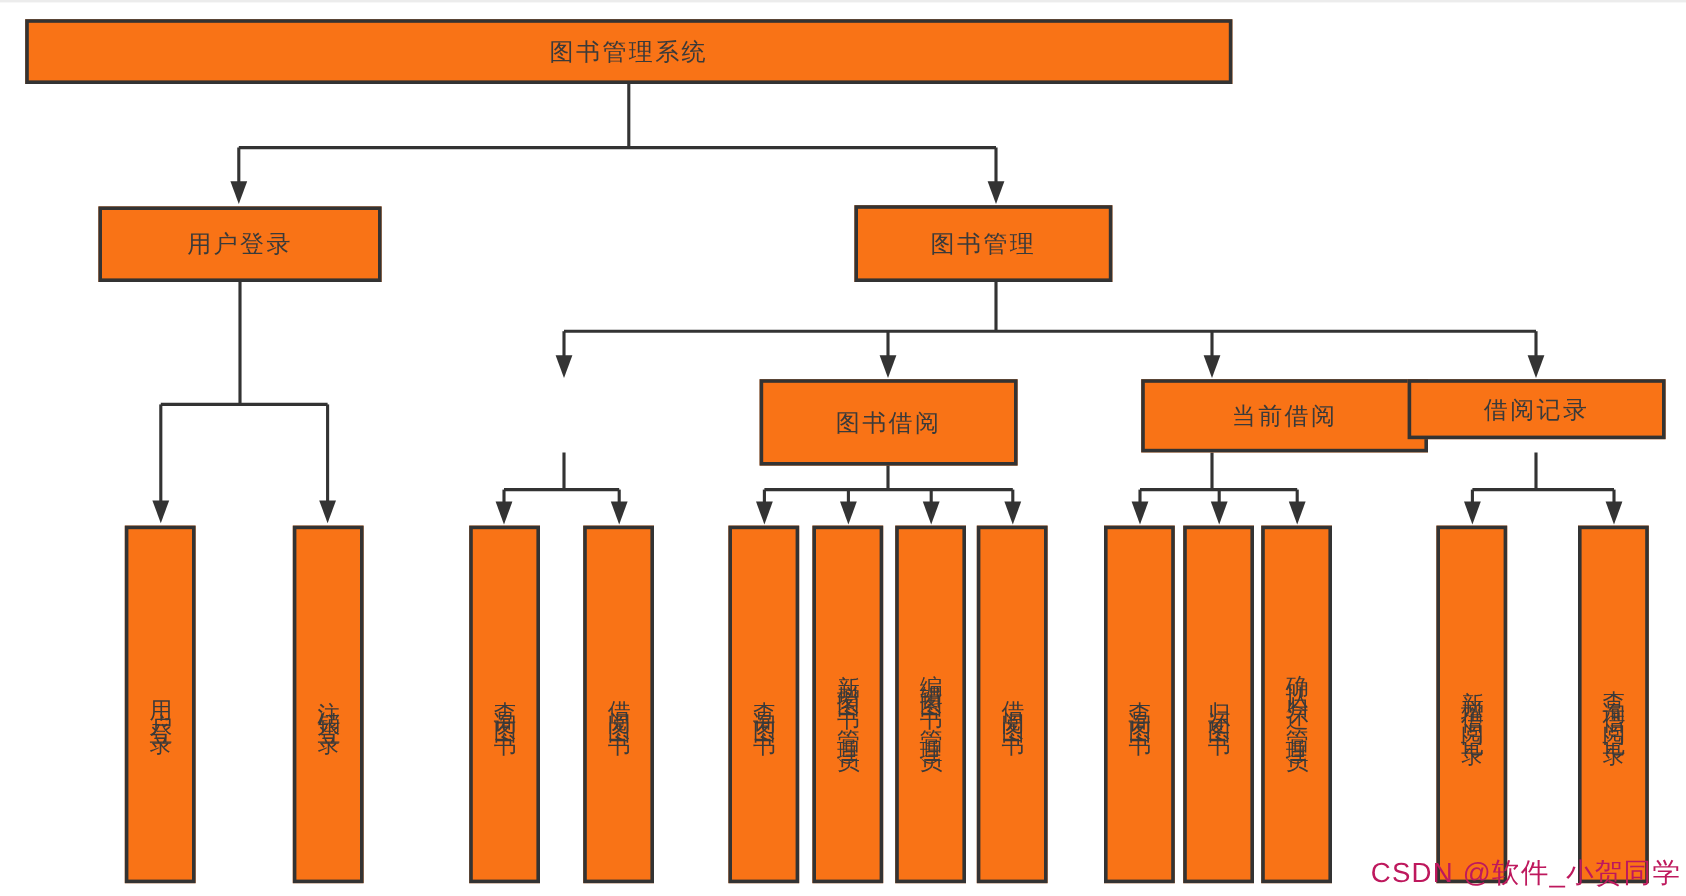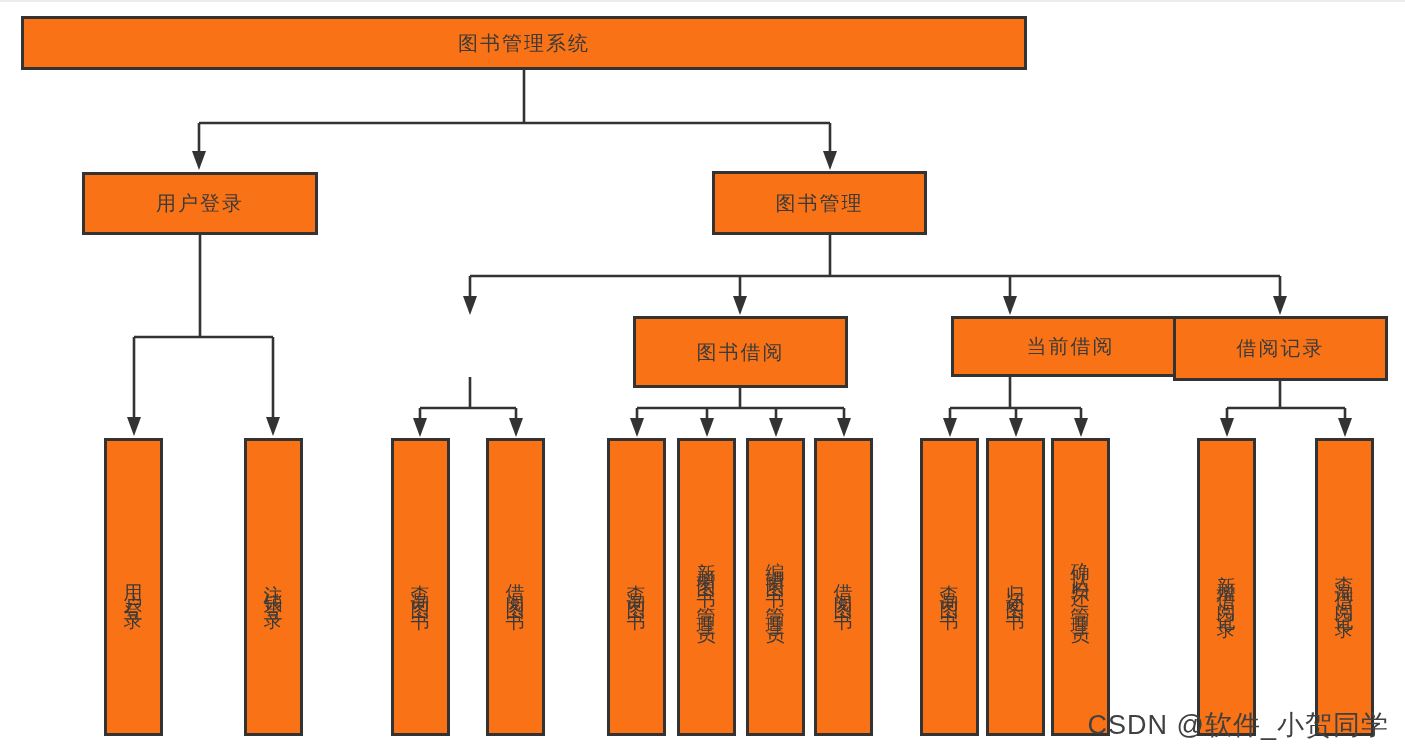--- a/index.html
+++ b/index.html
@@ -26,22 +26,22 @@
     z-index: 2;
   }
   .leaf {
     writing-mode: vertical-rl;
     text-orientation: mixed;
     font-size: 19px;
     letter-spacing: 9px;
     line-height: 1;
   }
   .watermark {
-    position: absolute; right: 16px; bottom: 4px;
-    font-size: 27px; color: #404040; letter-spacing: 1px;
+    position: absolute; right: 4px; bottom: 4px;
+    font-size: 23px; color: #be185d; letter-spacing: 1px;
     z-index: 3; white-space: nowrap;
   }
 </style>
 </head>
 <body>
 
 <div class="canvas">
 
   <svg class="wires" width="1405" height="747" viewBox="0 0 1405 747">
     <g stroke="#333333" stroke-width="2.6" fill="none">
@@ -109,21 +109,21 @@
     </g>
   </svg>
 
   <div class="node" style="left:21px; top:14px; width:1006px; height:54px;">图书管理系统</div>
 
   <div class="node" style="left:82px; top:170px; width:236px; height:63px;">用户登录</div>
   <div class="node" style="left:712px; top:169px; width:215px; height:64px;">图书管理</div>
 
   <div class="node" style="left:633px; top:314px; width:215px; height:72px;">图书借阅</div>
   <div class="node" style="left:903px; top:314px; width:239px; height:61px;margin-left:48px;">当前借阅</div>
-  <div class="node" style="left:1173px; top:314px; width:215px; height:65px;">借阅记录</div>
+  <div class="node" style="left:1173px; top:314px; width:215px; height:50px;">借阅记录</div>
 
   <div class="node leaf" style="left:104px; top:436px; width:59px; height:298px;">用户登录</div>
   <div class="node leaf" style="left:244px; top:436px; width:59px; height:298px;">注销登录</div>
 
   <div class="node leaf" style="left:391px; top:436px; width:59px; height:298px;">查询图书</div>
   <div class="node leaf" style="left:486px; top:436px; width:59px; height:298px;">借阅图书</div>
 
   <div class="node leaf" style="left:607px; top:436px; width:59px; height:298px;">查询图书</div>
   <div class="node leaf" style="left:677px; top:436px; width:59px; height:298px;">新增图书（管理员）</div>
   <div class="node leaf" style="left:746px; top:436px; width:59px; height:298px;">编辑图书（管理员）</div>

